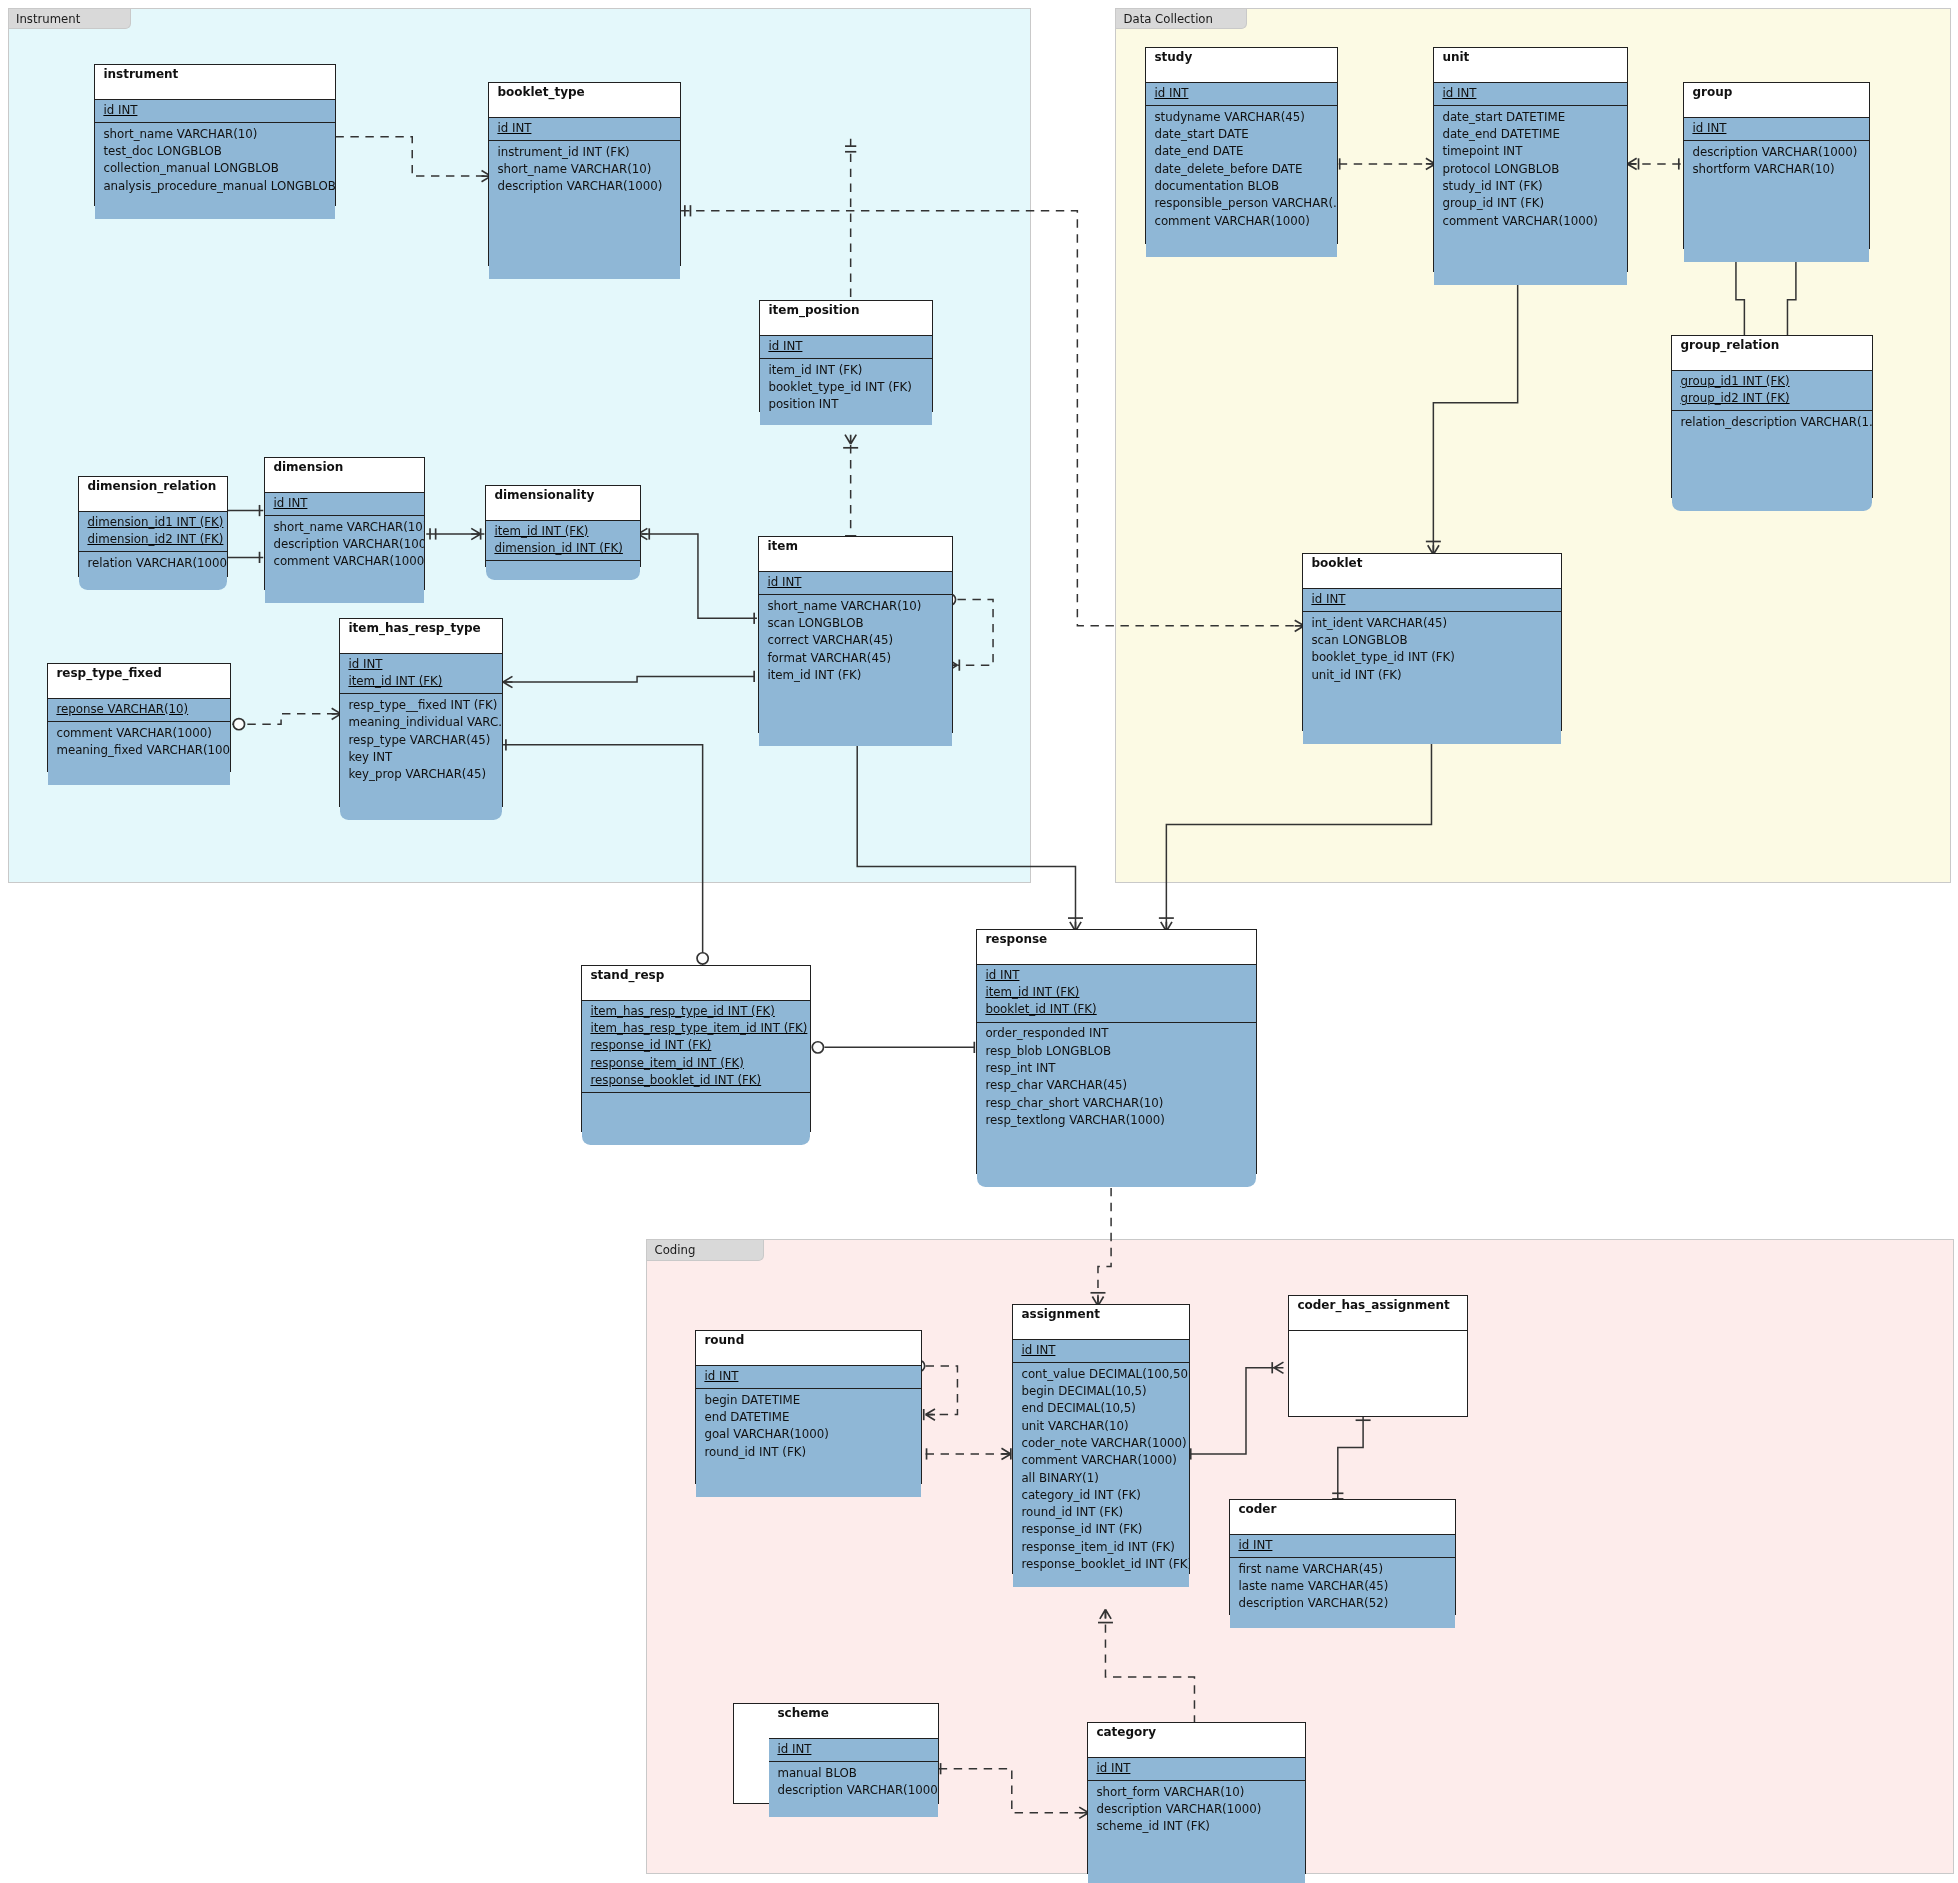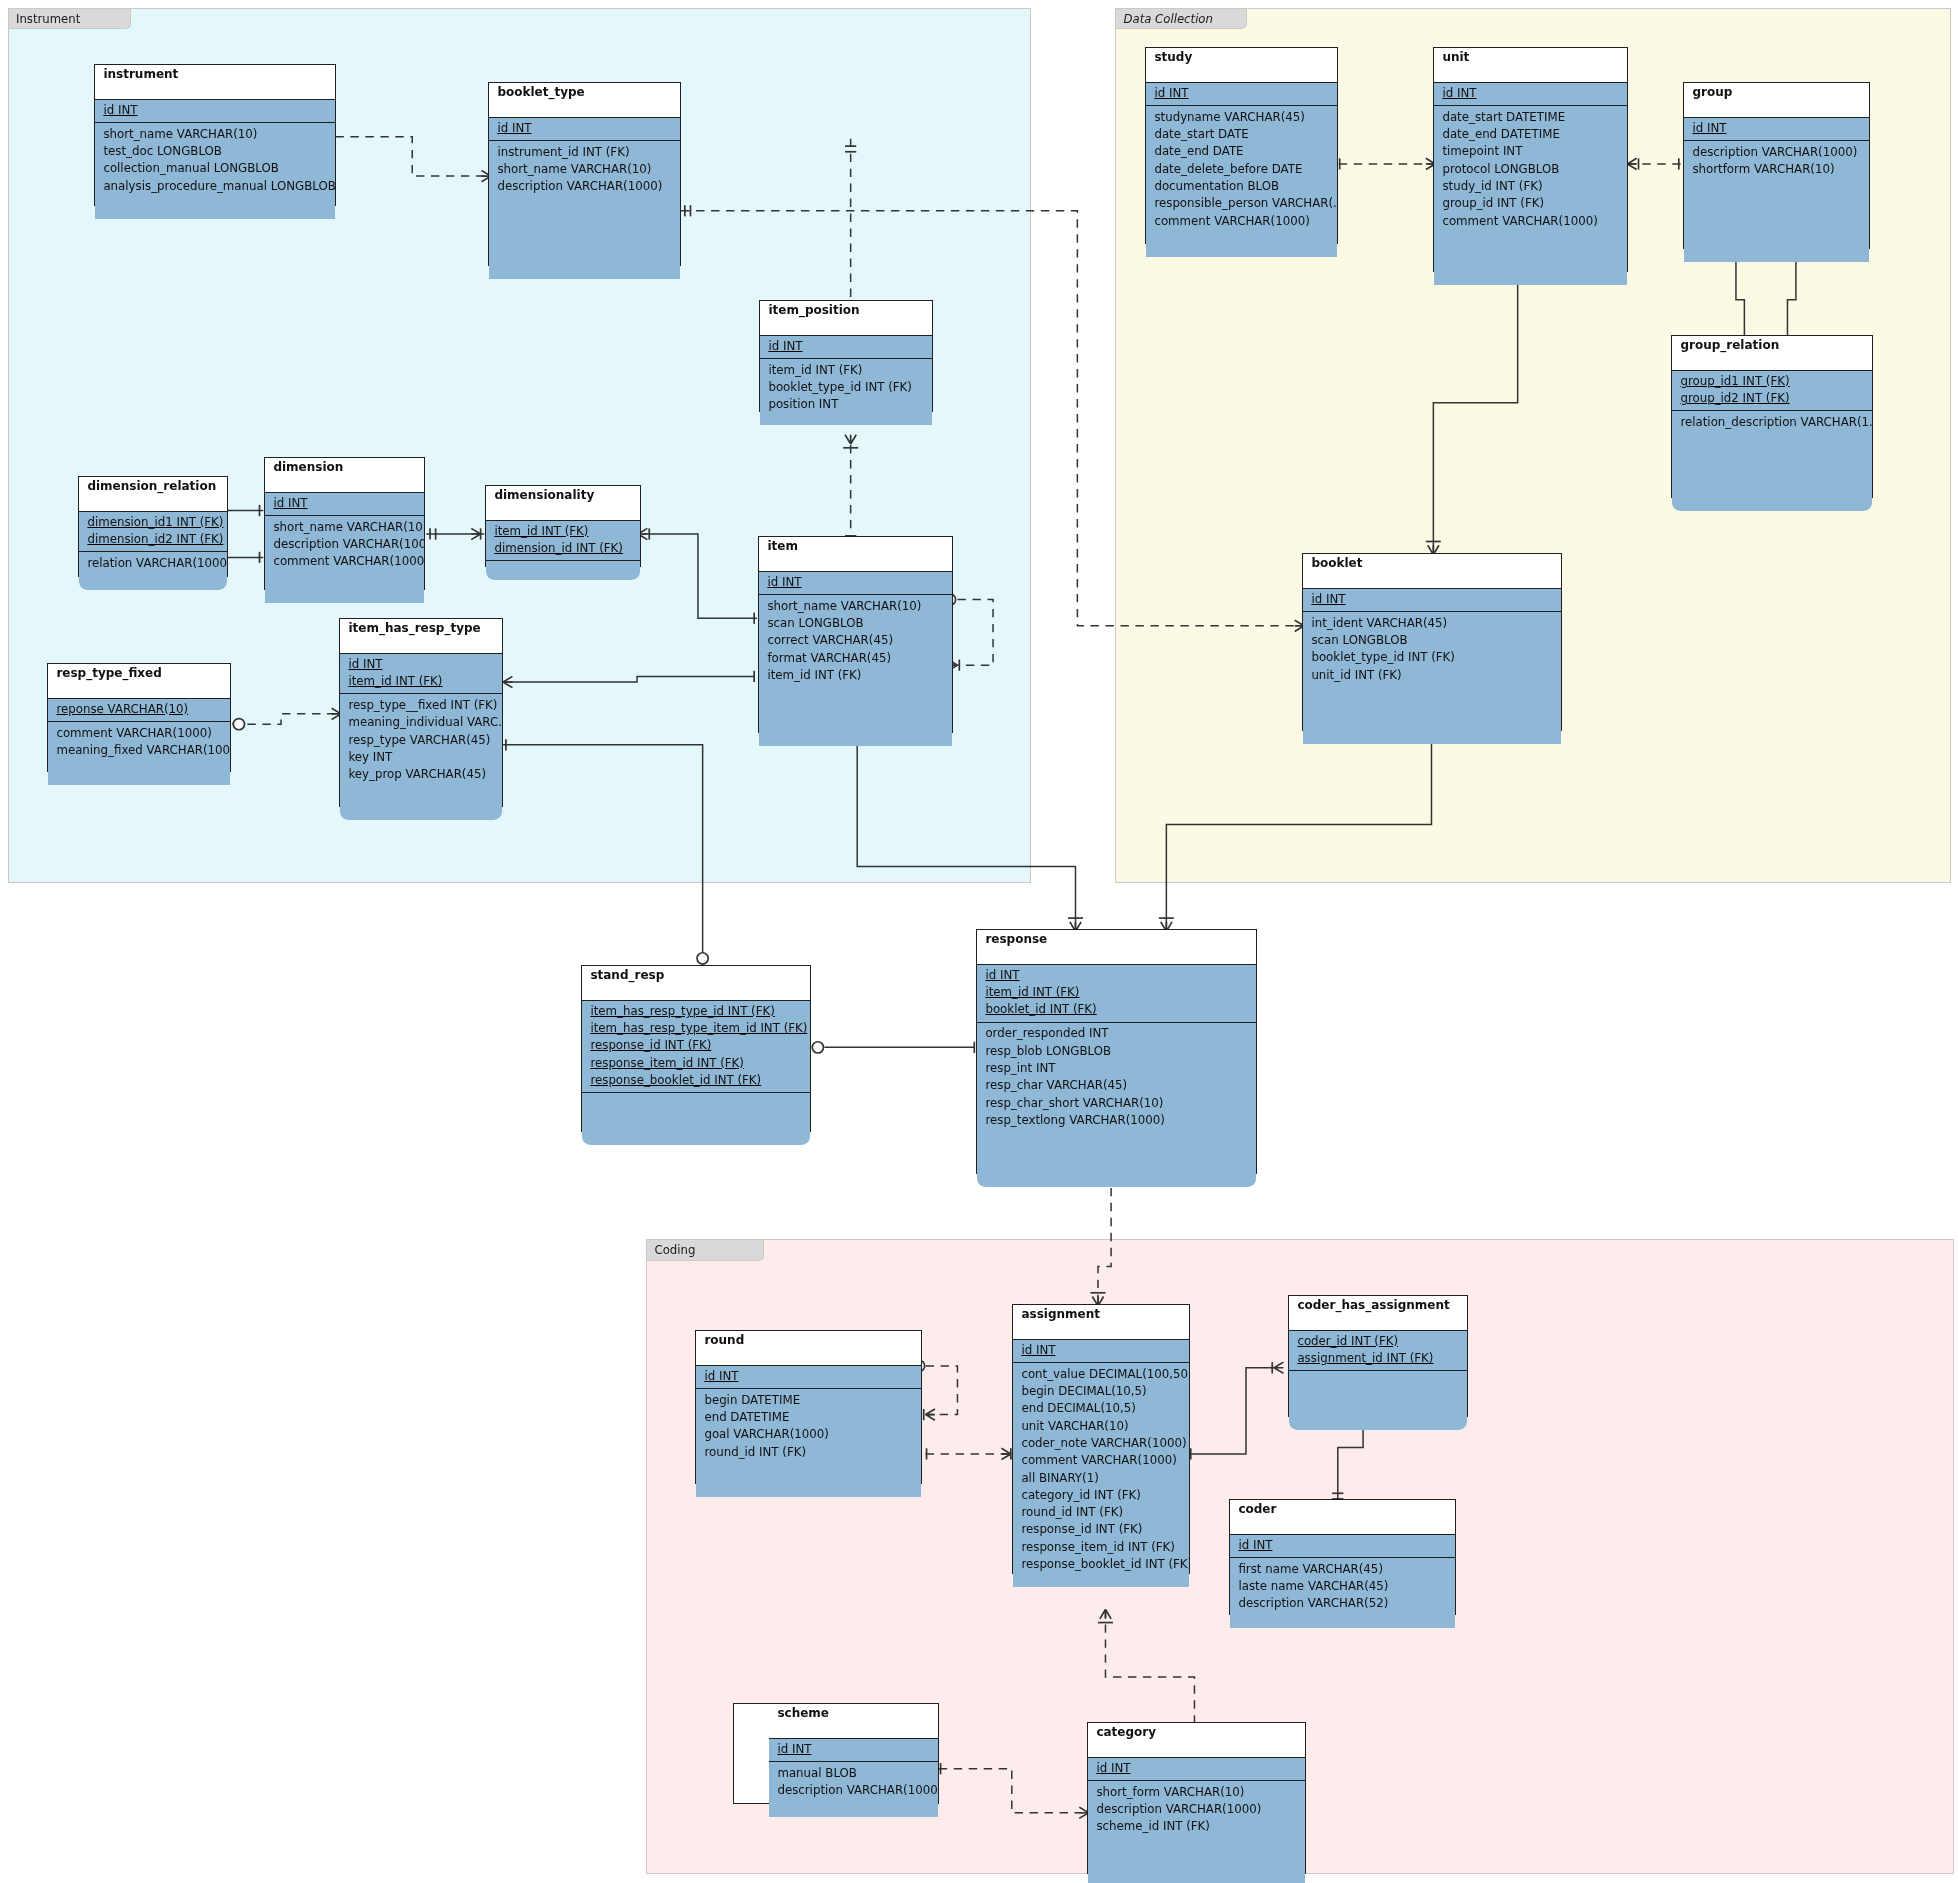--- a/index.html
+++ b/index.html
@@ -43,21 +43,21 @@
 </head>
 <body>
 
 <div id="canvas">
 
   <div class="region" id="region-instrument" style="left:7.5px;top:7.5px;width:1023px;height:875px;">
     <div class="region-tab" style="width:122px;">Instrument</div>
   </div>
 
   <div class="region" id="region-datacollection" style="left:1115px;top:7.5px;width:836px;height:875px;">
-    <div class="region-tab" style="width:131px;font-style:italic;">Data Collection</div>
+    <div class="region-tab" style="width:131px;">Data Collection</div>
   </div>
 
   <div class="region" id="region-coding" style="left:646px;top:1239px;width:1308px;height:635px;">
     <div class="region-tab" style="width:117px;">Coding</div>
   </div>
 
   <svg id="wires" viewBox="0 0 2090 2010">
 
     <path class="dash" d="M358,146 L440,146 L440,188 L520,188"></path>
     <line class="sym" x1="349" y1="140" x2="349" y2="152"></line>
@@ -490,27 +490,20 @@
         <div class="row">round_id INT (FK)</div>
         <div class="row">response_id INT (FK)</div>
         <div class="row">response_item_id INT (FK)</div>
         <div class="row">response_booklet_id INT (FK)</div>
       </div>
     </div>
   </div>
 
   <div class="entity rounded" style="left:1276px;top:1295px;width:180px;height:122px;margin-left:12px;">
     <div class="ent-title">coder_has_assignment</div>
-    <div class="ent-body">
-      <div class="pk-block">
-        <div class="row">coder_id INT (FK)</div>
-        <div class="row">assignment_id INT (FK)</div>
-      </div>
-      <div class="attr-block"></div>
-    </div>
   </div>
 
   <div class="entity" style="left:1229px;top:1499px;width:227px;height:116px;">
     <div class="ent-title">coder</div>
     <div class="ent-body">
       <div class="pk-block">
         <div class="row">id INT</div>
       </div>
       <div class="attr-block">
         <div class="row">first name VARCHAR(45)</div>

